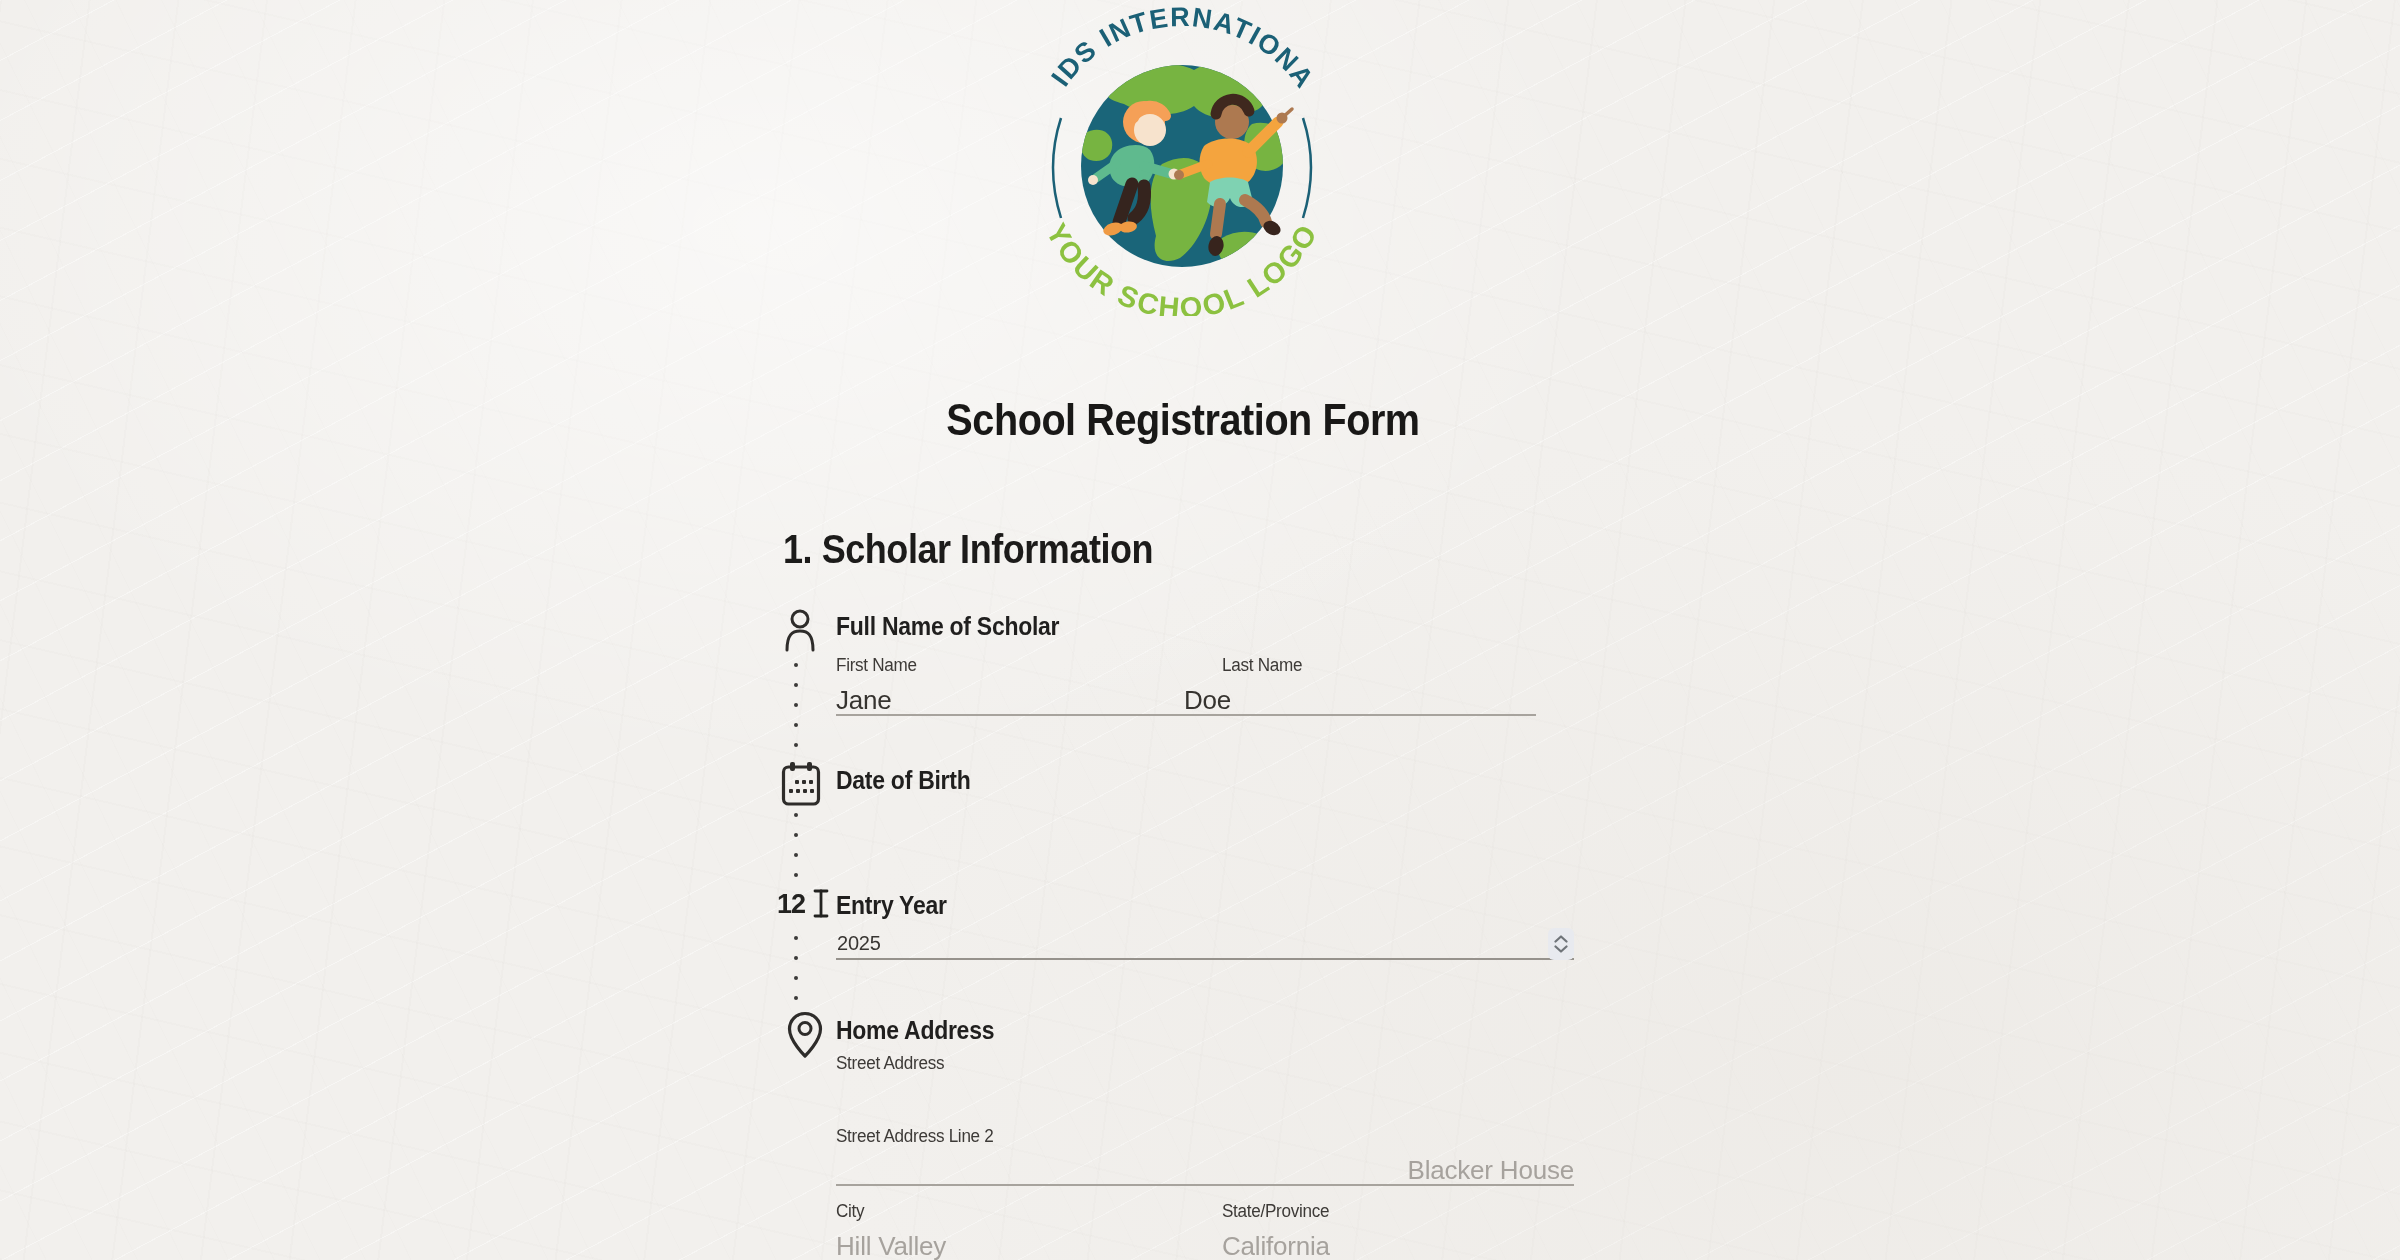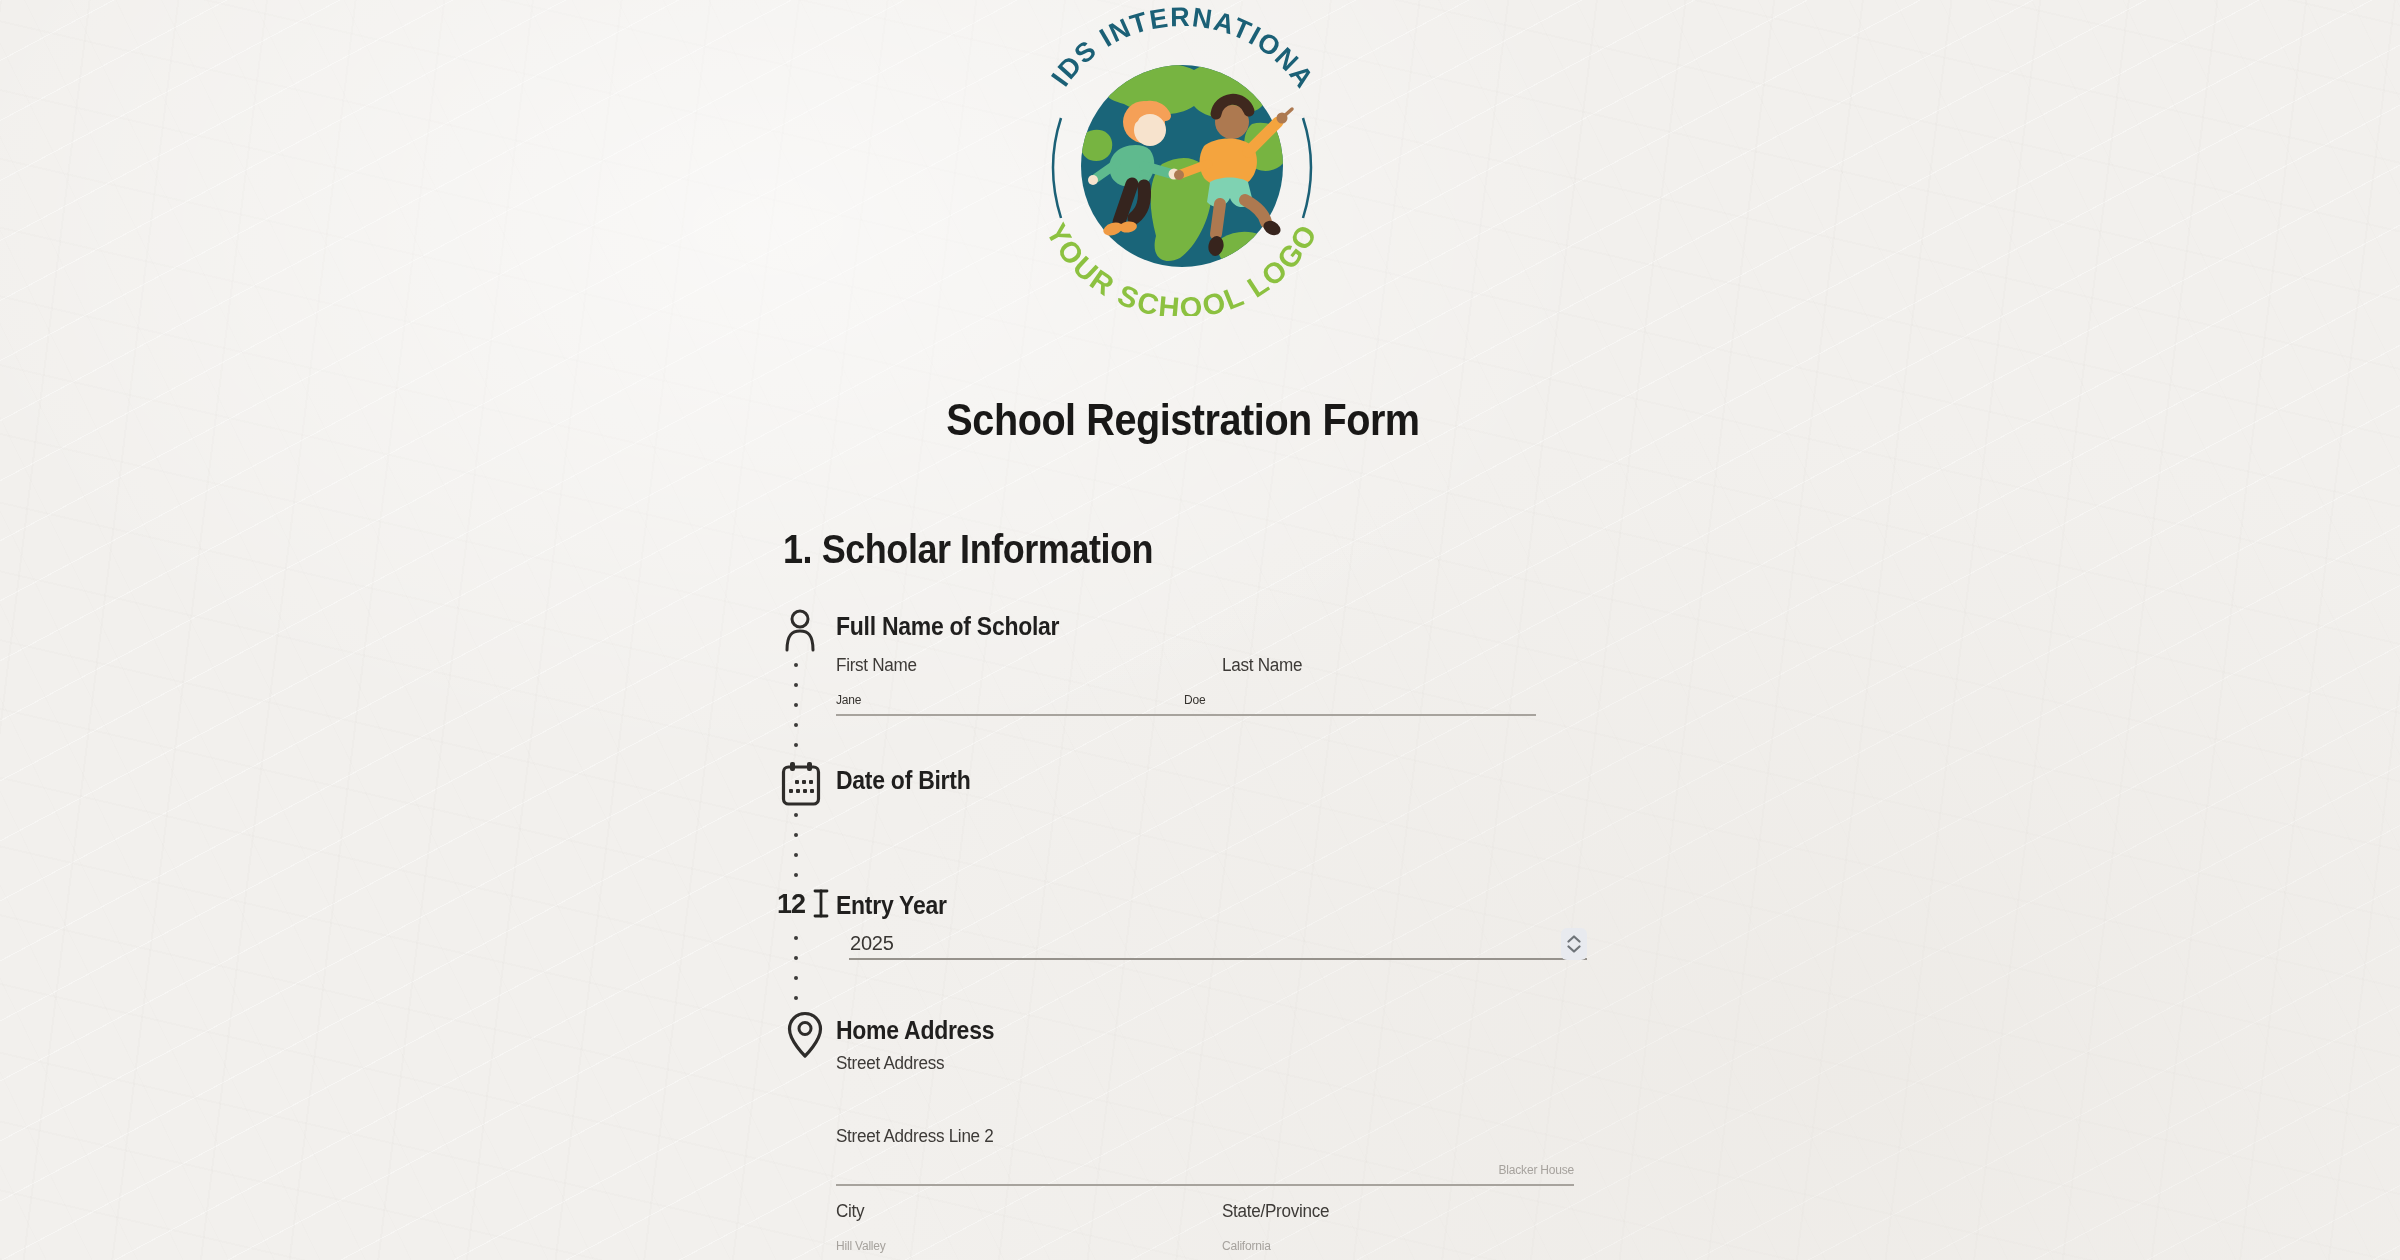--- a/index.html
+++ b/index.html
@@ -28,21 +28,21 @@
   .qlabel {
     font-size:25px; font-weight:bold; color:#201f1e; letter-spacing:-0.3px;
     transform:scaleX(0.92); transform-origin:0 0; white-space:nowrap;
   }
   .sublabel {
     font-size:18px; color:#3d3a37; letter-spacing:-0.3px;
     transform:scaleX(0.95); transform-origin:0 0; white-space:nowrap;
   }
   .tinput {
     height:28px; background:transparent; border:none; border-bottom:2px solid #a7a39d;
-    font-family:"Liberation Sans", sans-serif; font-size:12px; color:#36332f;
+    font-family:"Liberation Sans", sans-serif; font-size:26px; color:#36332f;
     letter-spacing:-0.2px; padding:0; outline:none;
   }
   .tinput::placeholder { color:#a6a29d; opacity:1; }
   .valfield { border-bottom:2px solid #96928c; }
   .valtext {
     position:absolute; left:1px; top:2px; font-size:20px; color:#393633; letter-spacing:-0.2px;
     white-space:nowrap;
   }
   .dots { width:4px; display:flex; flex-direction:column; gap:16px; }
   .dots i { width:4px; height:4px; background:#3c3a38; border-radius:50%; display:block; }
@@ -176,21 +176,21 @@
   </svg>
   <div class="abs qlabel" style="left:836px; top:891px;">Entry Year</div>
 
   <div class="abs dots" style="left:794px; top:936px;">
     <i></i>
       <i></i>
       <i></i>
       <i></i>
   </div>
 
-  <div class="abs valfield" style="left:836px; top:930px; width:738px; height:28px;margin-left:13px;">
+  <div class="abs valfield" style="left:836px; top:930px; width:738px; height:28px;">
     <span class="valtext">2025</span>
     <div class="abs spinner" style="right:0px; top:-2px;">
       <svg width="14" height="8" viewBox="0 0 14 8">
         <polyline points="1.5,6.5 7,1.5 12.5,6.5" stroke="#6f7479" stroke-width="2.2" fill="none" stroke-linecap="round" stroke-linejoin="round"></polyline>
       </svg>
       <svg width="14" height="8" viewBox="0 0 14 8">
         <polyline points="1.5,1.5 7,6.5 12.5,1.5" stroke="#6f7479" stroke-width="2.2" fill="none" stroke-linecap="round" stroke-linejoin="round"></polyline>
       </svg>
     </div>
   </div>

